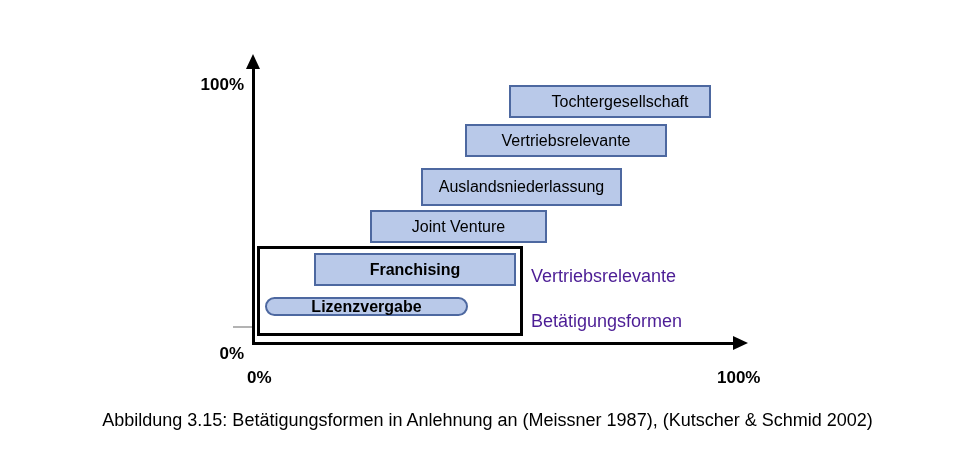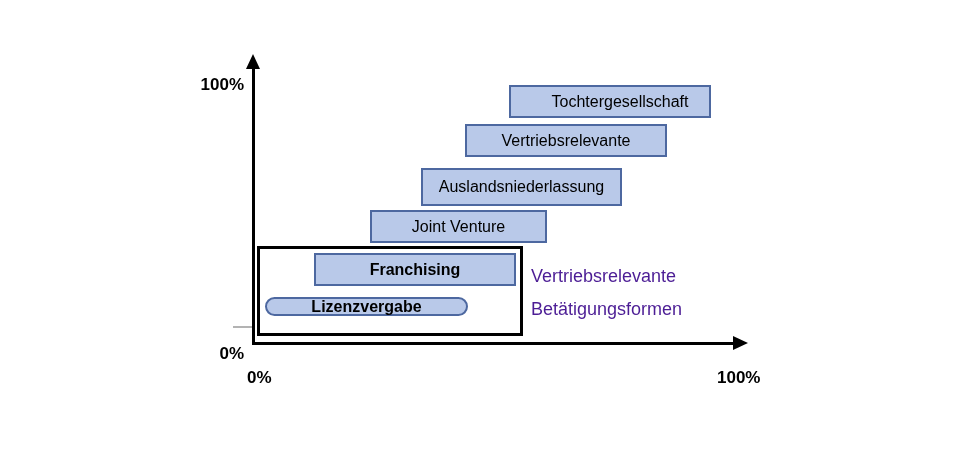--- a/index.html
+++ b/index.html
@@ -88,21 +88,21 @@
     background: transparent;
   }
   .group-label {
     position: absolute;
     left: 531px; top: 266px;
     font-size: 18px;
     color: #4c1d95;
     white-space: nowrap;
   }
   .group-label .gl-line { line-height: 20px; }
-  .group-label .gl-line + .gl-line { margin-top: 13px; }
+  .group-label .gl-line + .gl-line { margin-top: 25px; }
   
   .caption {
     position: absolute;
     left: 0; top: 408px;
     width: 975px;
     text-align: center;
     font-size: 18px;
     line-height: 25px;
     white-space: nowrap;
   }
@@ -133,15 +133,16 @@
     </div>
 
   <div class="group-outline"></div>
 
   <div class="group-label">
     <div class="gl-line">Vertriebsrelevante</div>
     <div class="gl-line">Betätigungsformen</div>
   </div>
 
   <div class="caption">
+    <div>Abbildung 3.15: Betätigungsformen in Anlehnung an (Meissner 1987), (Kutscher &amp; Schmid 2002)</div>
   </div>
 
 </div>
 
 </body></html>

